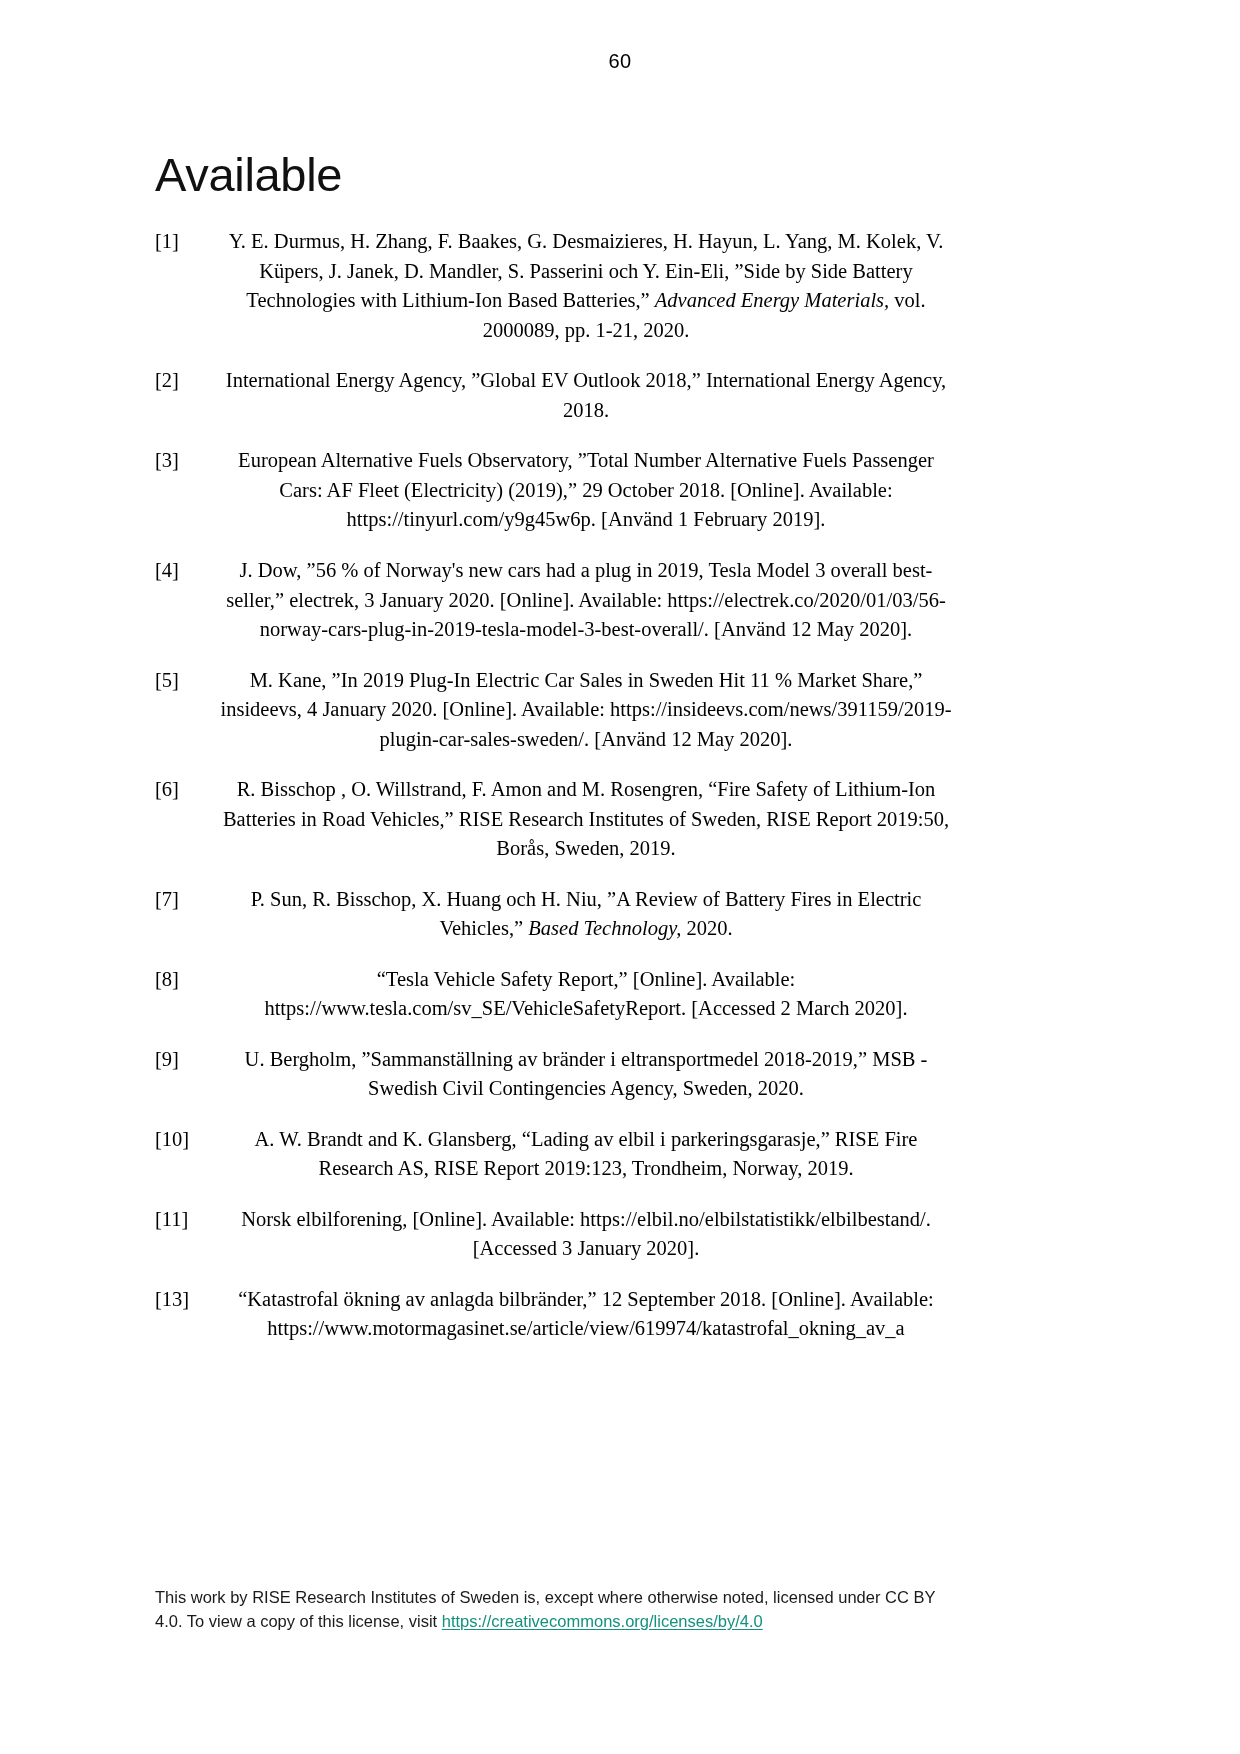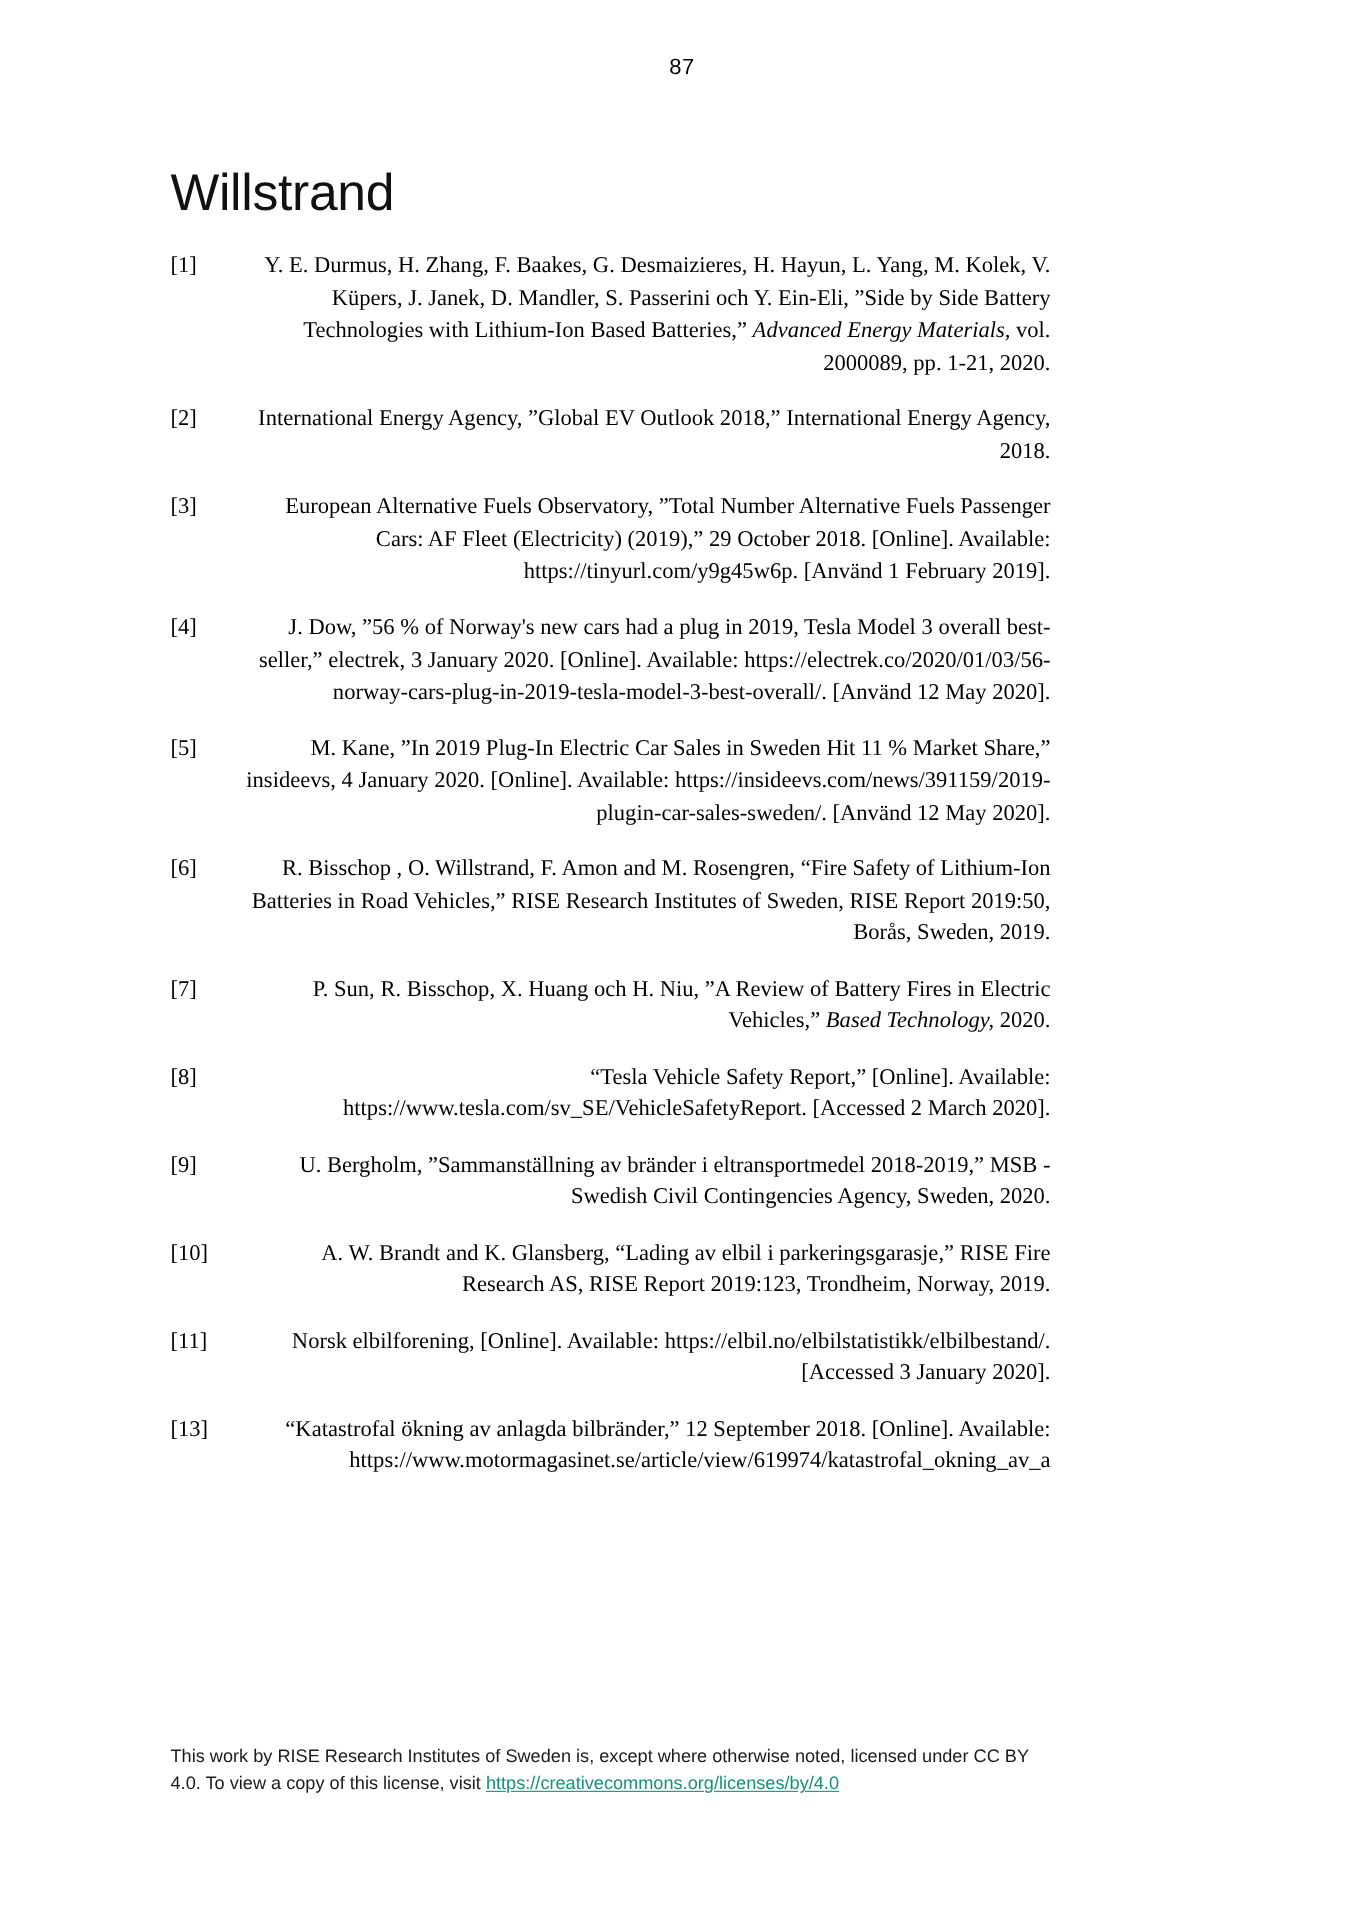--- a/index.html
+++ b/index.html
@@ -65,21 +65,21 @@
     font-size: 20.5px;
     line-height: 1.44;
     font-family: "Liberation Serif", serif;
     white-space: nowrap;
   }
   .ref-text {
     flex: 1 1 auto;
     font-size: 20.5px;
     line-height: 1.44;
     font-family: "Liberation Serif", serif;
-    text-align: right;
+    text-align: center;
     word-break: normal;
     overflow-wrap: break-word;
     hyphens: none;
   }
   .ref-text i {
     font-style: italic;
   }
   
   .footer {
     position: absolute;
@@ -94,24 +94,24 @@
   .footer a.license-link {
     color: #13917f;
     text-underline-offset: 2px;
   }
 </style>
 </head>
 <body>
 
 <div class="page">
 
-  <div class="page-number">87</div>
+  <div class="page-number">60</div>
 
   <div class="content">
-    <h1 class="doc-title">Willstrand</h1>
+    <h1 class="doc-title">Available</h1>
     <div class="ref-list" id="ref-list">
         <div class="ref-item">
           <div class="ref-num">[1]</div>
           <div class="ref-text"><span>Y. E. Durmus, H. Zhang, F. Baakes, G. Desmaizieres, H. Hayun, L. Yang, M. Kolek, V. Küpers, J. Janek, D. Mandler, S. Passerini och Y. Ein-Eli, ”Side by Side Battery Technologies with Lithium-Ion Based Batteries,” </span><i>Advanced Energy Materials,</i><span> vol. 2000089, pp. 1-21, 2020.</span></div>
         </div>
         <div class="ref-item">
           <div class="ref-num">[2]</div>
           <div class="ref-text"><span>International Energy Agency, ”Global EV Outlook 2018,” International Energy Agency, 2018.</span></div>
         </div>
         <div class="ref-item">

